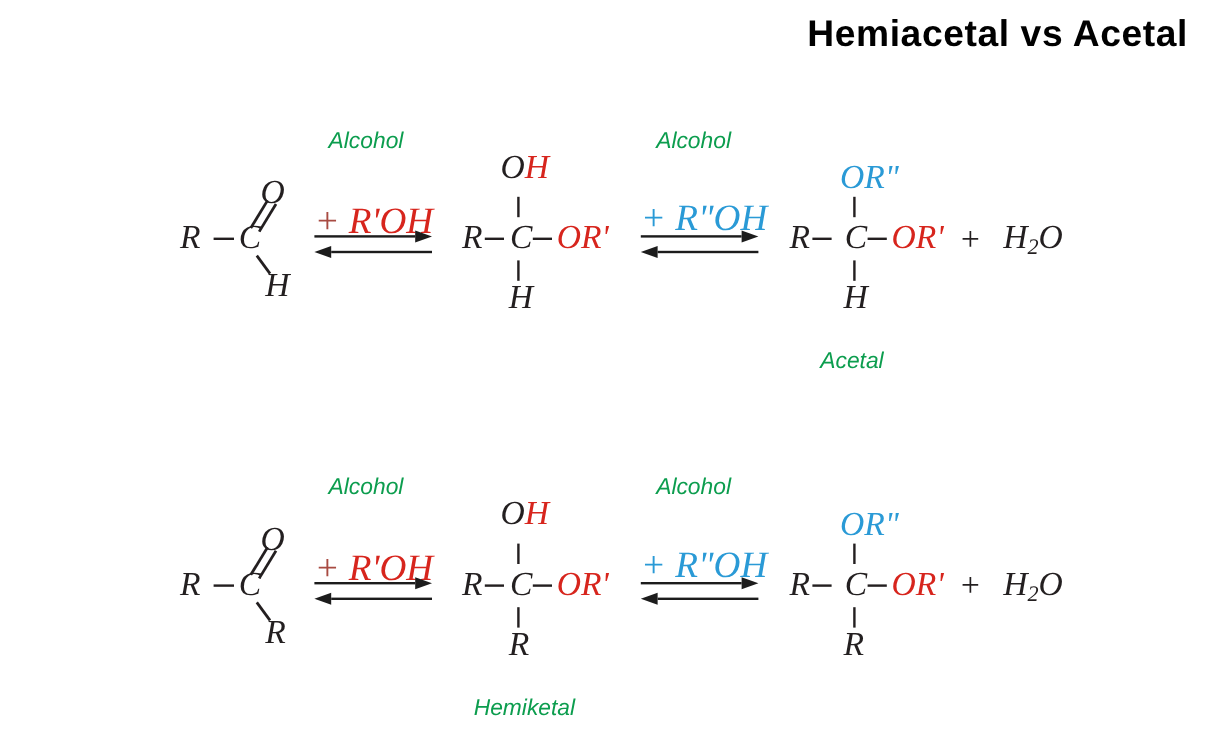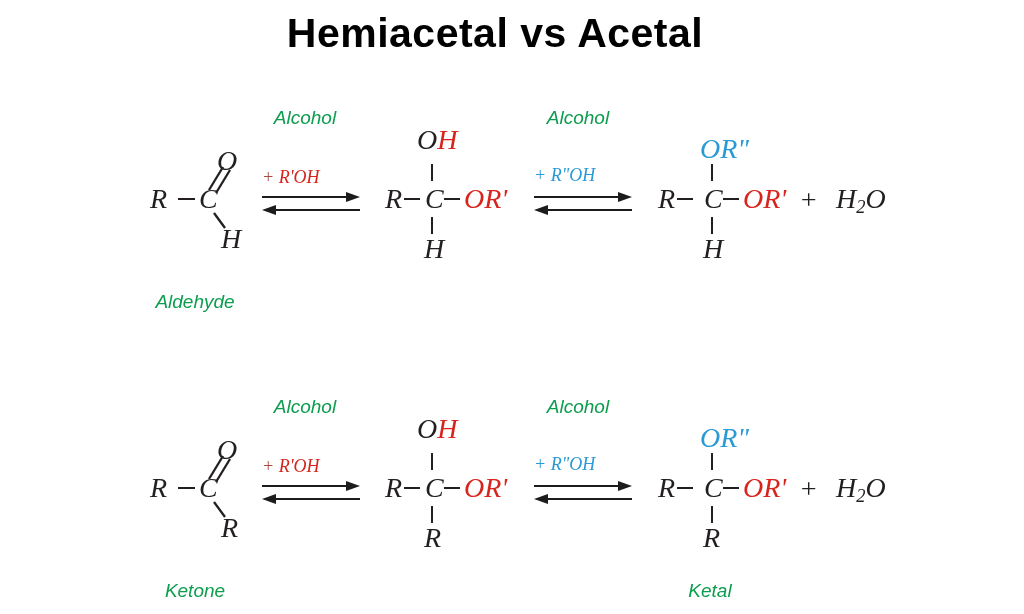--- a/index.html
+++ b/index.html
@@ -3,39 +3,39 @@
 <meta charset="utf-8">
 <style>
   html,body { margin:0; padding:0; background:#fff; }
   .canvas {
     position:relative; width:1024px; height:614px; background:#ffffff;
     overflow:hidden;
     font-family:"Liberation Serif", serif;
     color: var(--ink, #231f20);
   }
   .title {
-    position:absolute; top:10px; left:0; width:990px; text-align:center;
+    position:absolute; top:10px; left:0; width:990px; text-align:right;
     font-family:"Liberation Sans", sans-serif;
-    font-weight:700; font-size:41px; letter-spacing:0.5px; color:#000;
+    font-weight:700; font-size:31px; letter-spacing:0.5px; color:#000;
   }
   .row { position:absolute; left:0; width:1024px; height:310px; }
   .row-1 { top:0; }
   .row-2 { top:289px; }
 
   .pos { position:absolute; line-height:1; white-space:nowrap;font-style:italic; }
 
   .chem { font-size:28px; color:var(--ink,#231f20); }
   .red  { color:var(--red,#d7251d); }
   .blue { color:var(--blue,#2a9ad6); }
   .plus-red  { color:var(--red_plus,#a84b42); }
   .green-label {
     font-family:"Liberation Sans", sans-serif; font-size:19px;
     color:var(--green,#0c9d4e); text-align:center;
   }
-  .reagent { font-size:18px; }
+  .reagent { font-size:31px; }
 
   .hbond { position:absolute; height:2.3px; background:var(--ink,#231f20); }
   .vbond { position:absolute; width:2.3px;  background:var(--ink,#231f20); }
   svg.bonds { position:absolute; }
   svg.bonds line { stroke:var(--ink,#231f20); stroke-width:2.3; }
 
   .arrow { position:absolute; display:flex; align-items:center; }
   .arrow .shaft { width:84px; height:2.4px; background:#1c1c1c; }
   .arrow .head-r { width:0; height:0; border-top:5.5px solid transparent;
                    border-bottom:5.5px solid transparent; border-left:14px solid #1c1c1c; }
@@ -148,21 +148,21 @@
     <div class="hbond m3b1"></div>
     <span class="pos chem m3c">C</span>
     <div class="hbond m3b2"></div>
     <span class="pos chem red m3or">OR'</span>
     <div class="vbond m3vb2"></div>
     <span class="pos chem m3bot">H</span>
 
     <span class="pos chem wplus">+</span>
     <span class="pos chem water"><span>H</span><span class="sub">2</span><span>O</span></span>
 
-    <div class="pos green-label lab1">Aldehyde</div>
+    <div class="pos green-label lab3">Acetal</div>
   </div>
 
   <div class="row row-2">
 
     <span class="pos chem m1r">R</span>
     <div class="hbond m1bond"></div>
     <span class="pos chem m1c">C</span>
     <svg class="bonds m1svg" width="50" height="95" viewBox="0 0 50 95">
       <line x1="14" y1="45" x2="28" y2="22"></line>
       <line x1="21" y1="48" x2="35" y2="25"></line>
@@ -209,16 +209,15 @@
     <div class="hbond m3b1"></div>
     <span class="pos chem m3c">C</span>
     <div class="hbond m3b2"></div>
     <span class="pos chem red m3or">OR'</span>
     <div class="vbond m3vb2"></div>
     <span class="pos chem m3bot">R</span>
 
     <span class="pos chem wplus">+</span>
     <span class="pos chem water"><span>H</span><span class="sub">2</span><span>O</span></span>
 
-    <div class="pos green-label lab1">Ketone</div>
-    <div class="pos green-label lab3">Ketal</div>
+    <div class="pos green-label lab2">Hemiketal</div>
   </div>
 </div>
 
 </body></html>

